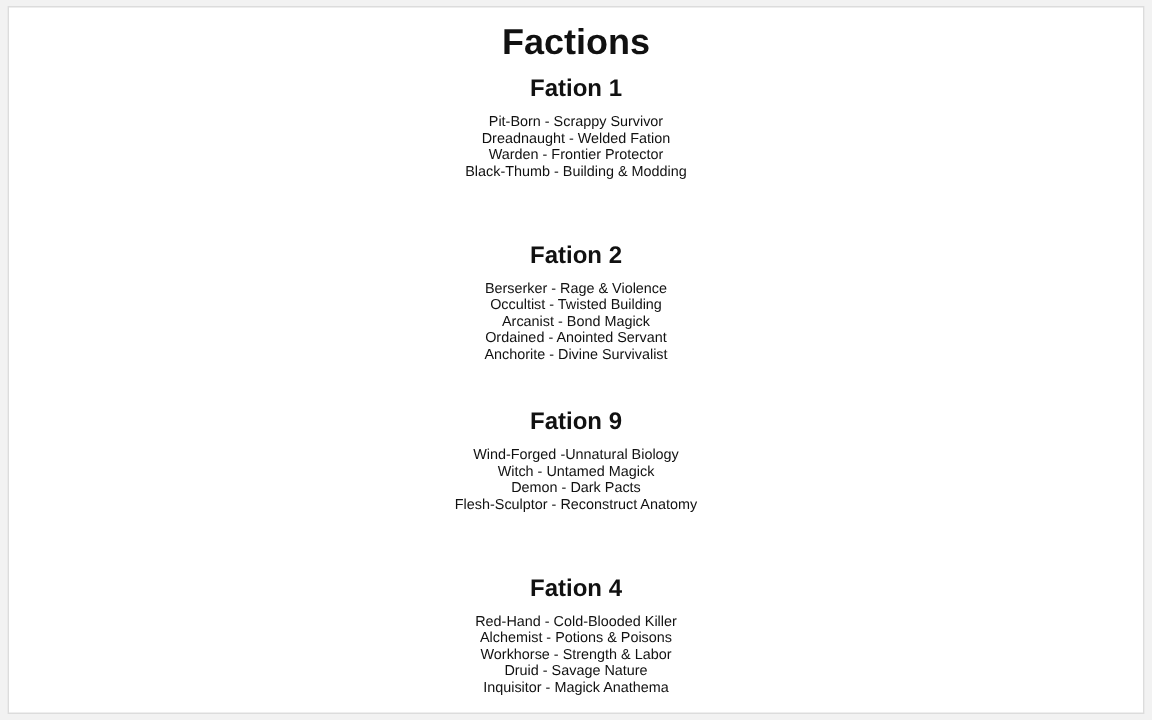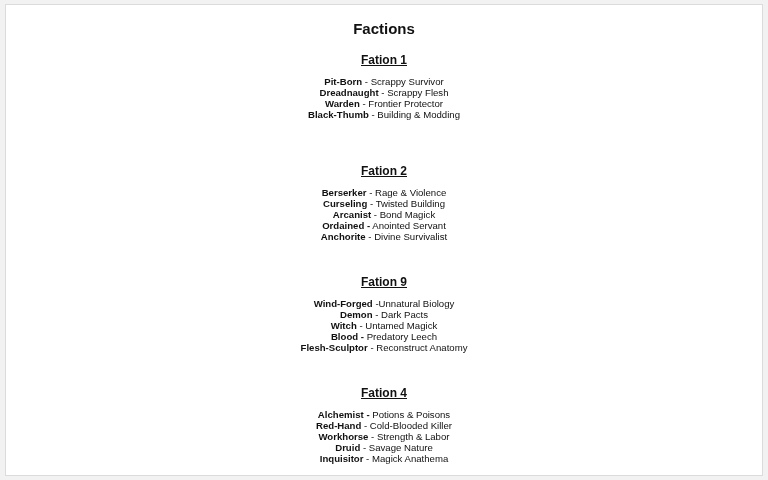--- a/index.html
+++ b/index.html
@@ -17,77 +17,75 @@
       width: 756px;
       height: 470px;
       background: #ffffff;
       border: 1px solid #dcdcdc;
       font-family: "Liberation Sans", sans-serif;
       color: #111;
       text-align: center;
     }
     .page-title {
       font-weight: bold;
-      font-size: 15px;
+      font-size: 24px;
       margin-top: 13px;
       line-height: 22px;
     }
     .faction {
       position: absolute;
       left: 0;
       width: 100%;
       text-align: center;
     }
     .faction-title {
       font-weight: bold;
-      font-size: 12px;
+      font-size: 16px;
       line-height: 14px;
       margin-bottom: 10px;
-      text-decoration: underline;
     }
     .entry {
       font-size: 9.6px;
       line-height: 10.9px;
       white-space: pre;
     }
-    .entry .name { font-weight: bold; text-align: center; }
+    .entry .name { font-weight: normal; text-align: center; }
   </style>
 </head>
 <body>
 
 <div class="card">
   <div class="page-title">Factions</div>
 
   <div class="faction" style="top:48px;">
     <div class="faction-title">Fation 1</div>
     <div class="entry"><span class="name">Pit-Born</span><span> - </span><span>Scrappy Survivor</span></div>
-    <div class="entry"><span class="name">Dreadnaught</span><span> - </span><span>Scrappy Flesh</span></div>
+    <div class="entry"><span class="name">Dreadnaught</span><span> - </span><span>Welded Fation</span></div>
     <div class="entry"><span class="name">Warden</span><span> - </span><span>Frontier Protector</span></div>
     <div class="entry"><span class="name">Black-Thumb</span><span> - </span><span>Building &amp; Modding</span></div>
   </div>
 
   <div class="faction" style="top:159px;">
     <div class="faction-title">Fation 2</div>
     <div class="entry"><span class="name">Berserker</span><span> - </span><span>Rage &amp; Violence</span></div>
-    <div class="entry"><span class="name">Curseling</span><span> - </span><span>Twisted Building</span></div>
+    <div class="entry"><span class="name">Occultist</span><span> - </span><span>Twisted Building</span></div>
     <div class="entry"><span class="name">Arcanist</span><span> - </span><span>Bond Magick</span></div>
     <div class="entry"><span class="name">Ordained -</span><span> </span><span>Anointed Servant</span></div>
     <div class="entry"><span class="name">Anchorite</span><span> - </span><span>Divine Survivalist</span></div>
   </div>
 
   <div class="faction" style="top:270px;">
     <div class="faction-title">Fation 9</div>
     <div class="entry"><span class="name">Wind-Forged</span><span> -</span><span>Unnatural Biology</span></div>
+    <div class="entry"><span class="name">Witch</span><span> - </span><span>Untamed Magick</span></div>
     <div class="entry"><span class="name">Demon</span><span> - </span><span>Dark Pacts</span></div>
-    <div class="entry"><span class="name">Witch</span><span> - </span><span>Untamed Magick</span></div>
-    <div class="entry"><span class="name">Blood -</span><span> </span><span>Predatory Leech</span></div>
     <div class="entry"><span class="name">Flesh-Sculptor</span><span> - </span><span>Reconstruct Anatomy</span></div>
   </div>
 
   <div class="faction" style="top:381px;">
     <div class="faction-title">Fation 4</div>
+    <div class="entry"><span class="name">Red-Hand</span><span> - </span><span>Cold-Blooded Killer</span></div>
     <div class="entry"><span class="name">Alchemist -</span><span> </span><span>Potions &amp; Poisons</span></div>
-    <div class="entry"><span class="name">Red-Hand</span><span> - </span><span>Cold-Blooded Killer</span></div>
     <div class="entry"><span class="name">Workhorse</span><span> - </span><span>Strength &amp; Labor</span></div>
     <div class="entry"><span class="name">Druid</span><span> - </span><span>Savage Nature</span></div>
     <div class="entry"><span class="name">Inquisitor</span><span> - </span><span>Magick Anathema</span></div>
   </div>
 </div>
 
 </body></html>

